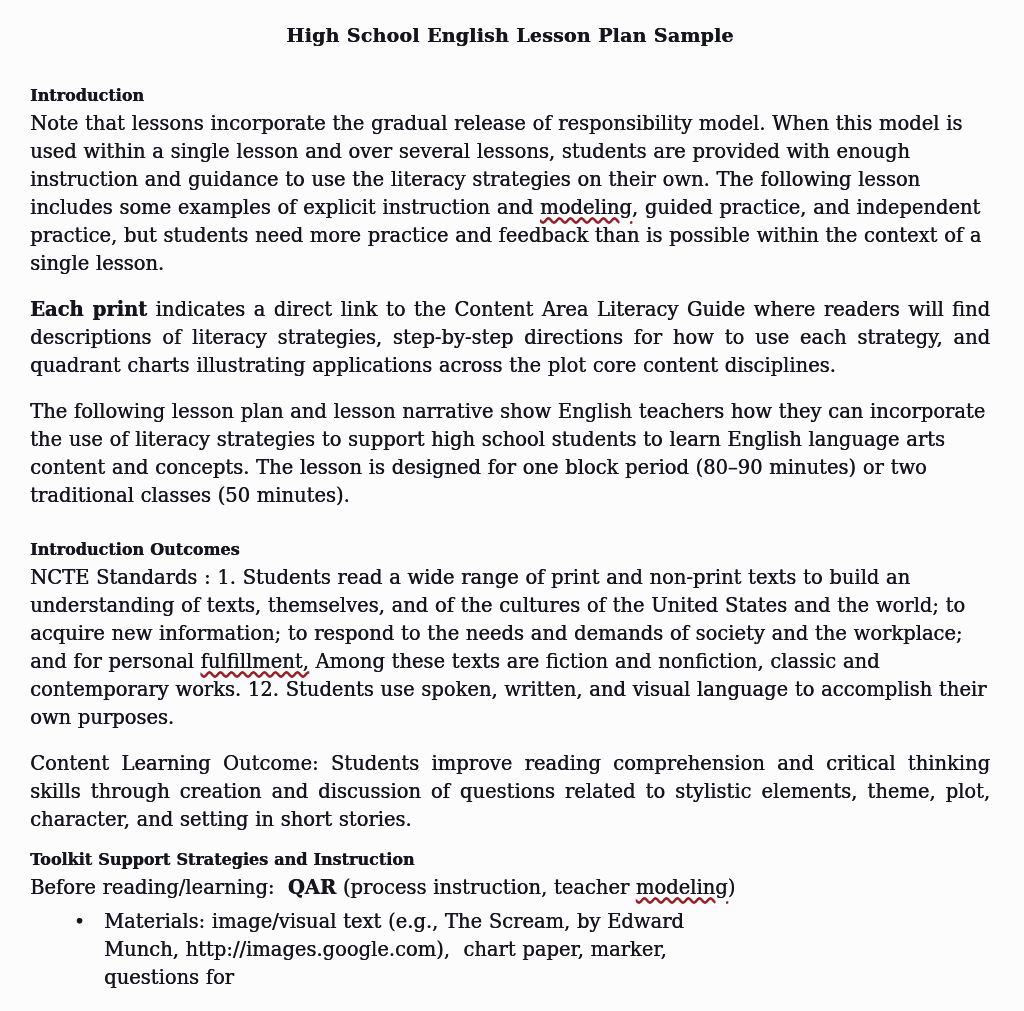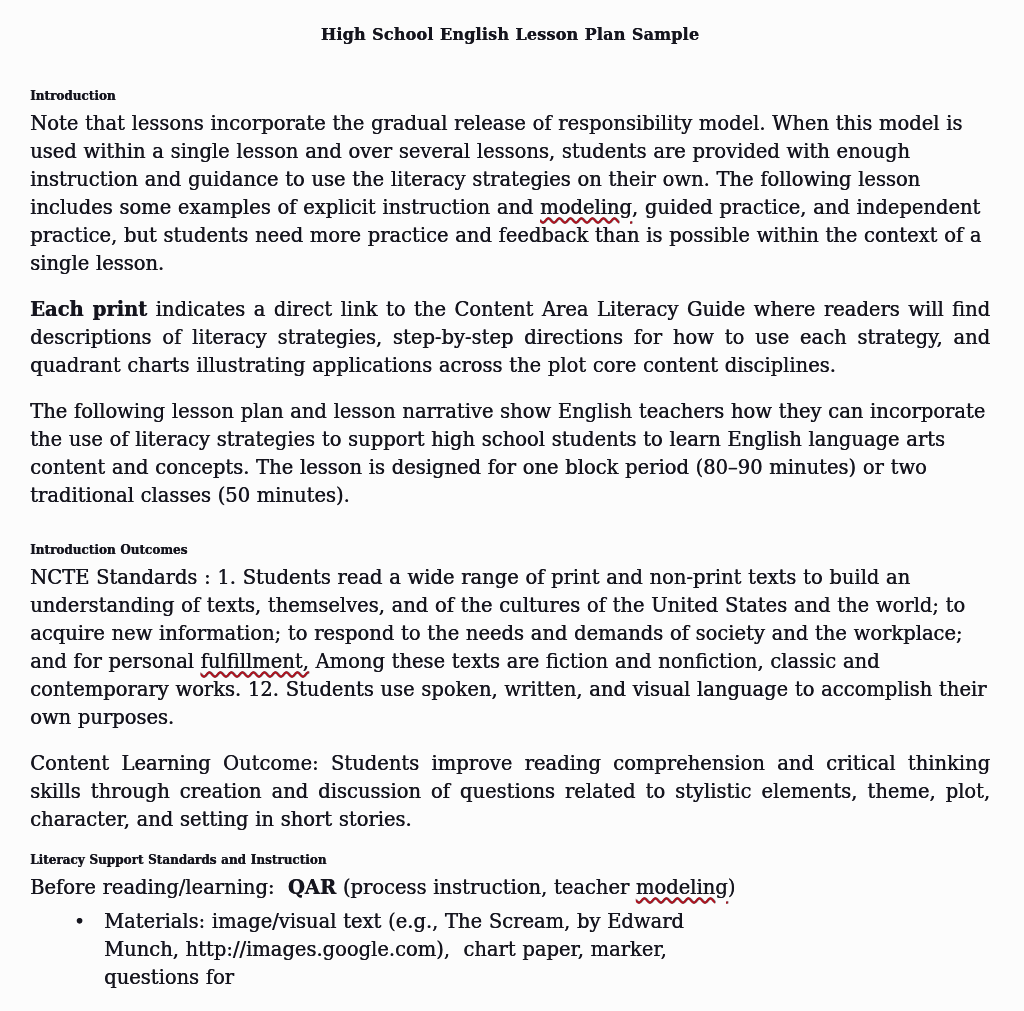--- a/index.html
+++ b/index.html
@@ -18,30 +18,30 @@
     width:1024px;height:1011px;
     padding:18px 34px 0 30px;
     font-family:"DejaVu Serif","Liberation Serif",serif;
     color:var(--ink);
     font-size:19.5px;
     line-height:28px;
     word-spacing:0.5px;
     text-shadow:0.4px 0 0 currentColor;
   }
   .title{
-    font-size:16px;
+    font-size:19px;
     line-height:30px;
     font-weight:bold;
     text-align:center;
     margin:2px 0 32px 0;
     letter-spacing:0.2px;
   }
   .blk{margin:0;}
   .para{}
-  .heading{font-weight:bold;font-size:12px;}
+  .heading{font-weight:bold;font-size:16px;}
   .justify{text-align:justify;}
   .gap-none{margin-bottom:0;}
   .gap-sm{margin-bottom:6px;}
   .gap-med{margin-bottom:12px;}
   .gap-lg{margin-bottom:18px;}
   .gap-xl{margin-bottom:26px;}
   .mt-lg{margin-top:8px;}
   .run-b{font-weight:bold;}
   .run-sq{
     text-decoration:underline;
@@ -67,20 +67,20 @@
 <div class="doc">
   <div class="title">High School English Lesson Plan Sample</div>
   <div>
       <div class="blk heading gap-none"><span class="run-b ">Introduction</span></div>
       <div class="blk para gap-lg"><span class="">Note that lessons incorporate the gradual release of responsibility model. When this model is used within a single lesson and over several lessons, students are provided with enough instruction and guidance to use the literacy strategies on their own. The following lesson includes some examples of explicit instruction and </span><span class="run-sq">modeling</span><span class="">, guided practice, and independent practice, but students need more practice and feedback than is possible within the context of a single lesson.</span></div>
       <div class="blk para gap-lg justify"><span class="run-b ">Each print</span><span class=""> indicates a direct link to the Content Area Literacy Guide where readers will find descriptions of literacy strategies, step-by-step directions for how to use each strategy, and quadrant charts illustrating applications across the plot core content disciplines.</span></div>
       <div class="blk para gap-xl"><span class="">The following lesson plan and lesson narrative show English teachers how they can incorporate the use of literacy strategies to support high school students to learn English language arts content and concepts. The lesson is designed for one block period (80–90 minutes) or two traditional classes (50 minutes).</span></div>
       <div class="blk heading gap-none mt-lg"><span class="run-b ">Introduction Outcomes</span></div>
       <div class="blk para gap-lg"><span class="">NCTE Standards : 1. Students read a wide range of print and non-print texts to build an understanding of texts, themselves, and of the cultures of the United States and the world; to acquire new information; to respond to the needs and demands of society and the workplace; and for personal </span><span class="run-sq">fulfillment,</span><span class=""> Among these texts are fiction and nonfiction, classic and contemporary works. 12. Students use spoken, written, and visual language to accomplish their own purposes.</span></div>
       <div class="blk para gap-med justify"><span class="">Content Learning Outcome: Students improve reading comprehension and critical thinking skills through creation and discussion of questions related to stylistic elements, theme, plot, character, and setting in short stories.</span></div>
-      <div class="blk heading gap-none"><span class="run-b ">Literacy Support Standards and Instruction</span></div>
+      <div class="blk heading gap-none"><span class="run-b ">Toolkit Support Strategies and Instruction</span></div>
       <div class="blk para gap-sm"><span class="">Before reading/learning:&nbsp; </span><span class="run-b ">QAR</span><span class=""> (process instruction, teacher </span><span class="run-sq">modeling</span><span class="">)</span></div>
       <div class="blk bullet gap-none">
         <span class="dot">•</span>
         <div class="btxt"><span class="">Materials: image/visual text (e.g., The Scream, by Edward Munch, http://images.google.com),&nbsp; chart paper, marker, questions for </span></div>
       </div>
     </div>
 </div>
 
 </body></html>

